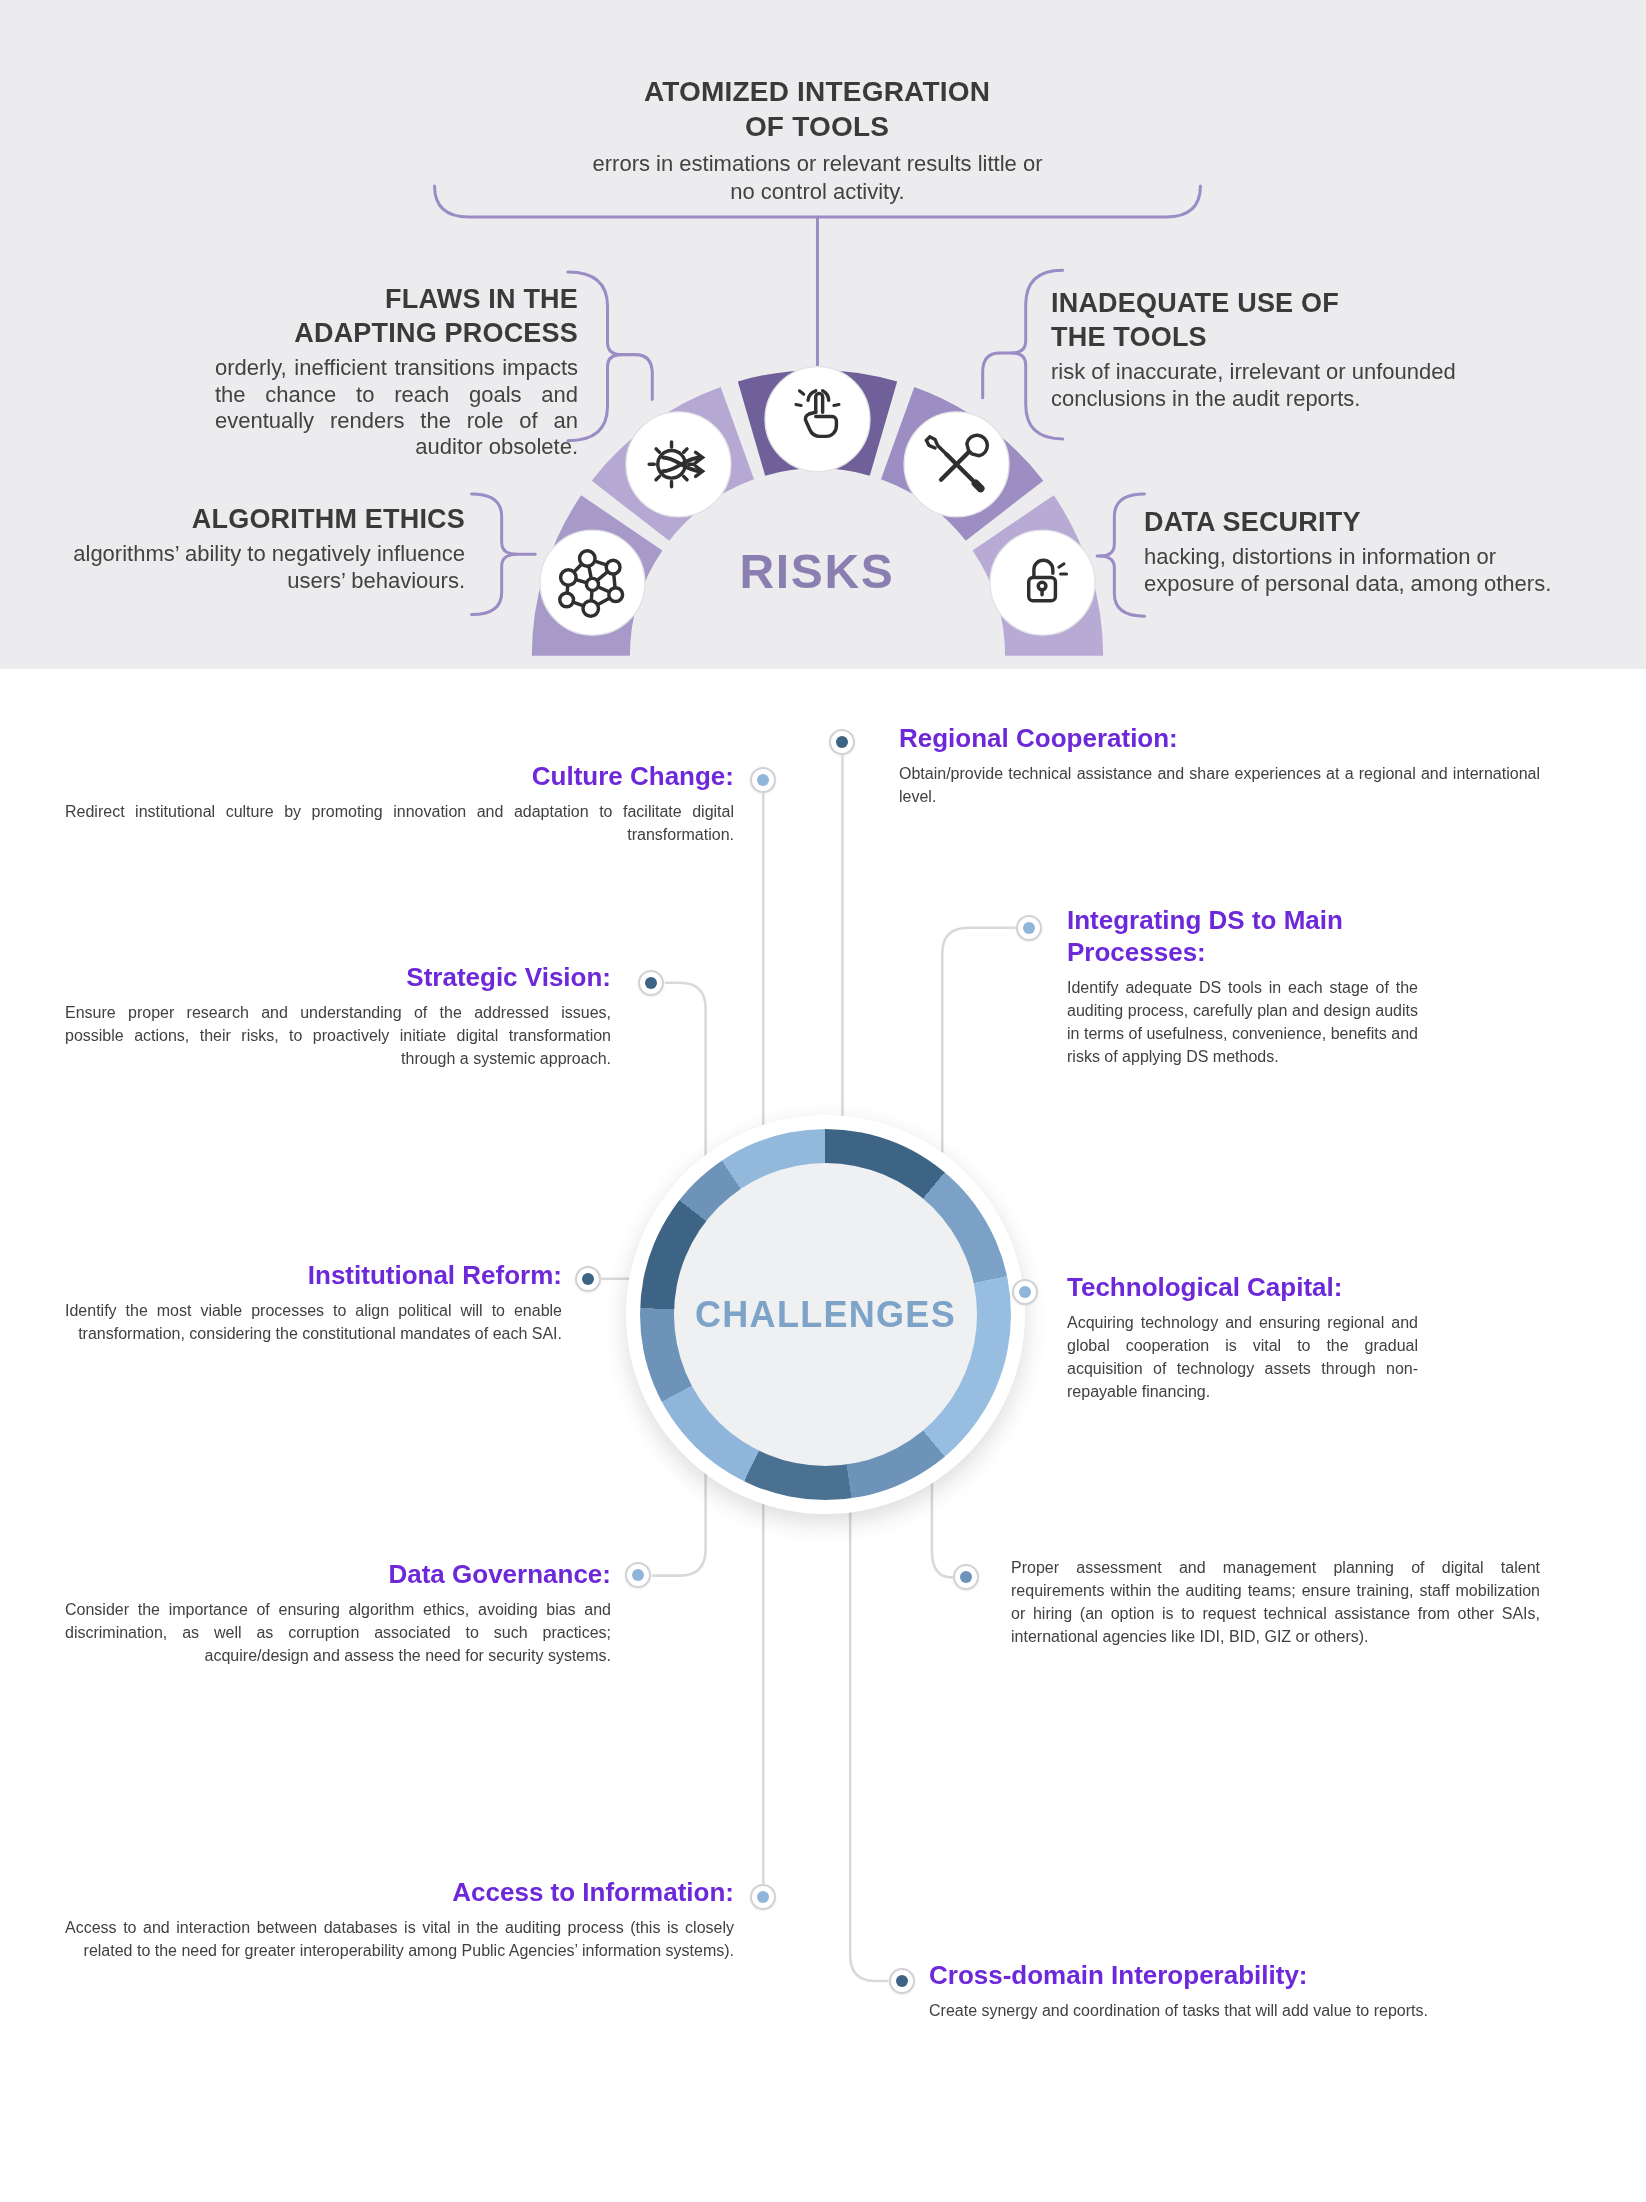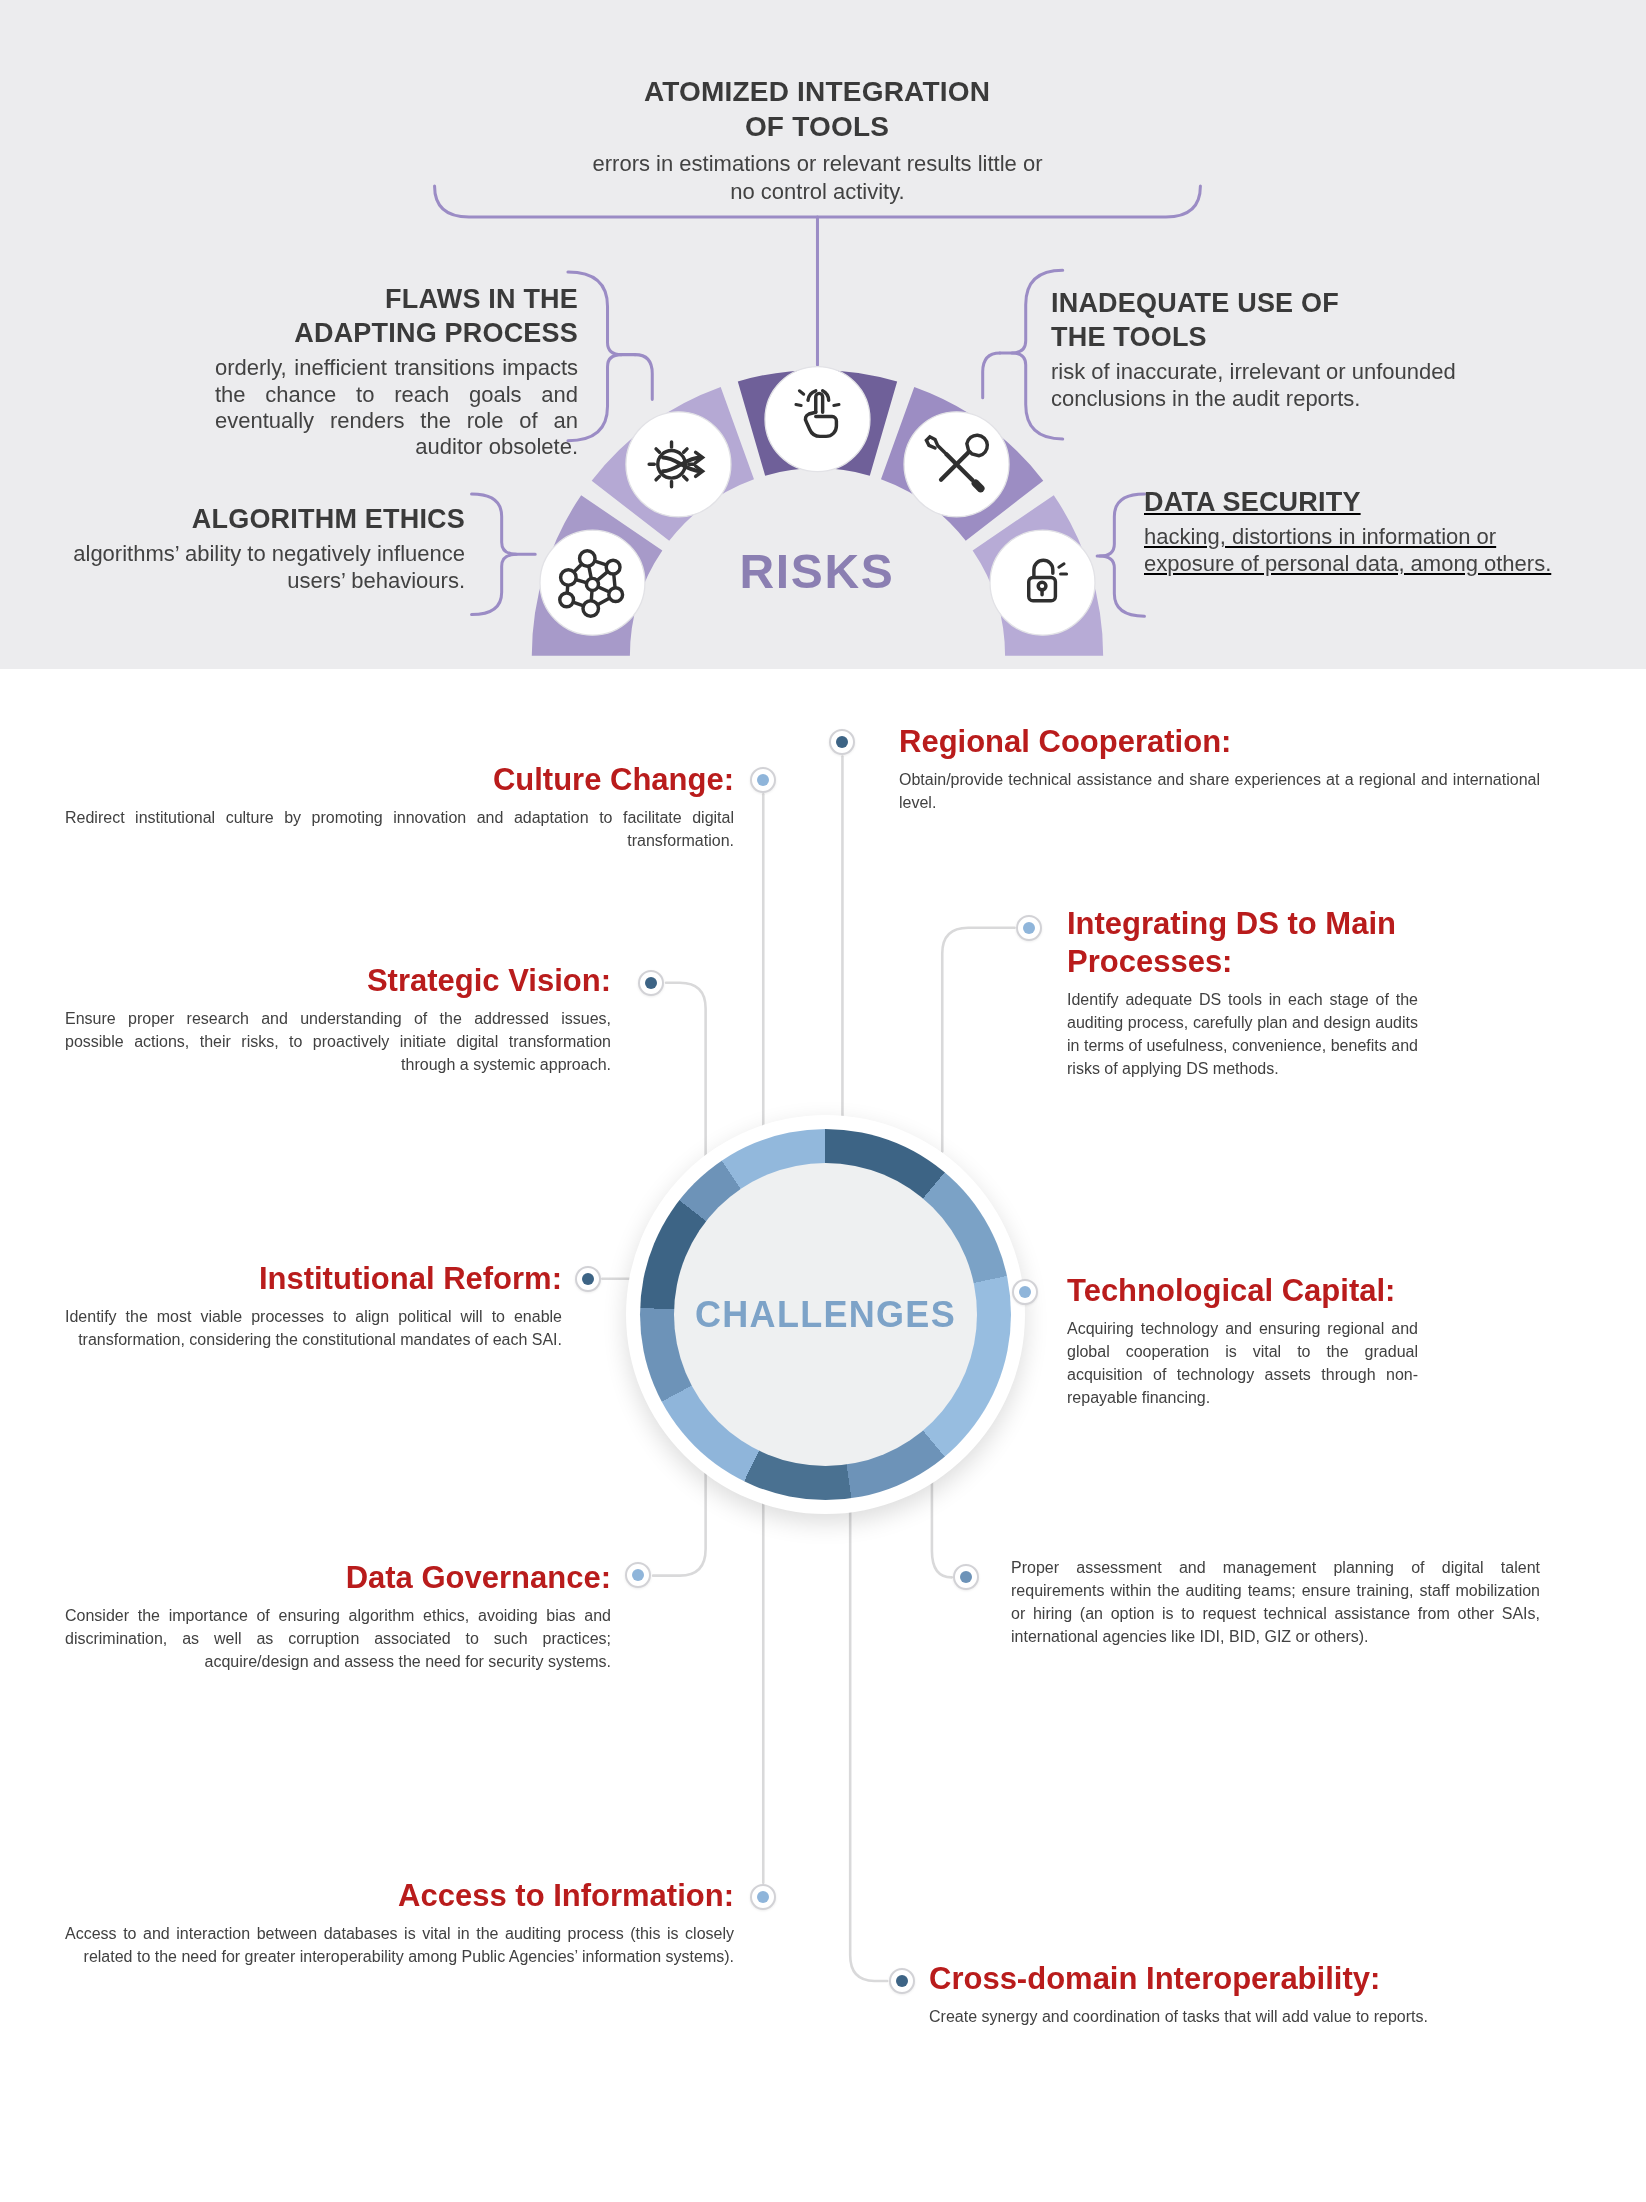--- a/index.html
+++ b/index.html
@@ -11,21 +11,21 @@
   .rtitle{font-size:27px;font-weight:bold;line-height:1.26;color:#3a3a3a;letter-spacing:0.2px;}
   .rbody{font-size:22px;line-height:1.2;color:#424242;margin-top:5.2px;}
   .center{text-align:center;}
   .ta-r{text-align:right;}
   .ta-l{text-align:left;}
   .just-r{text-align:justify;text-align-last:right;}
   .just-l{text-align:justify;text-align-last:left;}
   #risks-label{position:absolute;left:645px;top:544px;width:344px;text-align:center;
     font-size:48px;font-weight:bold;color:#8b7fb2;letter-spacing:1.7px;}
   
-  .ch-h{font-size:31px;font-weight:bold;color:#b91c1c;line-height:1.22;margin-bottom:8.6px;}
+  .ch-h{font-size:26px;font-weight:bold;color:#6d28d9;line-height:1.22;margin-bottom:8.6px;}
   .ch-b{font-size:16px;color:#414141;line-height:1.43;}
   
   .bullet{position:absolute;width:26px;height:26px;border-radius:50%;background:#fff;
     border:2.6px solid #d2d2d6;box-sizing:border-box;display:flex;align-items:center;justify-content:center;
     box-shadow:0 0.9px 2.6px rgba(0,0,0,.08);}
   .bullet i{width:12px;height:12px;border-radius:50%;display:block;}
   .dot-light{background:#8fb5da;} .dot-dark{background:#3d6485;} .dot-med{background:#6d93b8;}
   
   #challenge-circle{position:absolute;left:626px;top:1115px;width:399px;height:399px;border-radius:50%;
     background:#ffffff;box-shadow:0 8.6px 24px rgba(0,0,0,.14);}
@@ -150,21 +150,21 @@
         <div>THE TOOLS</div>
       </div>
       <div class="rbody">risk of inaccurate, irrelevant or unfounded conclusions in the audit reports.</div>
     </div>
 
     <div class="blk ta-r" style="left:65px;top:502px;width:400px;">
       <div class="rtitle">ALGORITHM ETHICS</div>
       <div class="rbody">algorithms’ ability to negatively influence users’ behaviours.</div>
     </div>
 
-    <div class="blk ta-l" style="left:1144px;top:485px;width:422px;text-decoration:underline;">
+    <div class="blk ta-l" style="left:1144px;top:505px;width:422px;">
       <div class="rtitle">DATA SECURITY</div>
       <div class="rbody">hacking, distortions in information or exposure of personal data, among others.</div>
     </div>
   </div>
 
   <div>
 
     <svg width="1647" height="2203" viewBox="0 0 1914 2560" style="pointer-events:none;">
       <g stroke="#d9d9da" stroke-width="3" fill="none" stroke-linecap="round">
         <path d="M887,923 V1312"></path>

